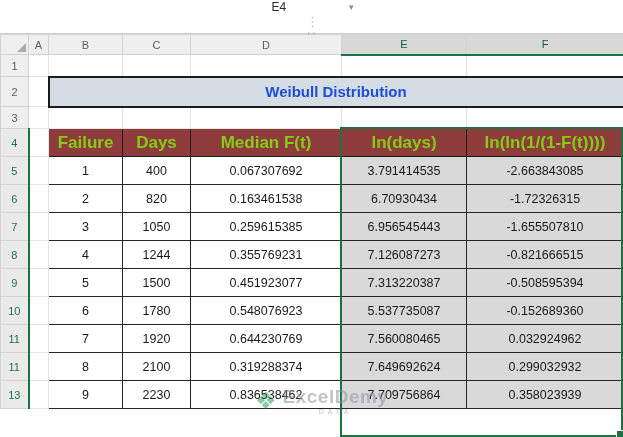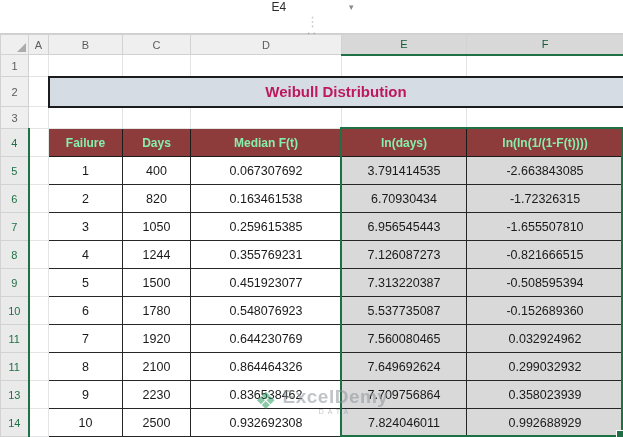--- a/index.html
+++ b/index.html
@@ -24,22 +24,22 @@
   .corner{background:#efefef;border:1px solid #d2d2d2;position:relative;}
   .corner-tri{position:absolute;right:2px;bottom:2px;width:0;height:0;border-left:9px solid transparent;border-bottom:9px solid #ababab;}
 
   .colhdr{background:#efefef;border:1px solid #d2d2d2;font-size:11px;color:#5c5c5c;text-align:center;}
   .colhdr.sel{background:#d8d8d8;border-bottom:2px solid var(--selection-green,#1e7145);color:#135c38;}
 
   .rowhdr{background:#efefef;border:1px solid #d2d2d2;font-size:11px;color:#5c5c5c;text-align:center;}
   .rowhdr.sel{color:var(--selection-green,#1e7145);border-right:2px solid var(--selection-green,#1e7145);background:#eaeaea;}
 
   .cell{border:1px solid #e2e4e6;background:#fff;font-size:12.5px;color:#1a1a1a;text-align:center;}
-  .title-cell{background:var(--title-bg,#d6dce4);border:2px solid #1c1c1c;font-weight:bold;font-size:15px;color:#be185d;text-align:center;}
-  .thead{background:var(--table-header-bg,#8e3b3b);color:#86efac;font-weight:bold;font-size:12px;border:1px solid #1c1c1c;text-align:center;margin-left:18px;}
+  .title-cell{background:var(--title-bg,#d6dce4);border:2px solid #1c1c1c;font-weight:bold;font-size:15px;color:#1d4ed8;text-align:center;}
+  .thead{background:var(--table-header-bg,#8e3b3b);color:#84cc16;font-weight:bold;font-size:17px;border:1px solid #1c1c1c;text-align:center;margin-left:18px;}
   .dc{border:1px solid #262626;}
   .dc.self{background:var(--selected-fill,#d9d9d9);}
 
   .sel-outline{position:absolute;left:340px;top:93px;width:283px;height:310px;border:2px solid var(--selection-green,#1e7145);box-sizing:border-box;pointer-events:none;}
   .fill-handle{position:absolute;left:616px;top:396px;width:6px;height:6px;background:var(--selection-green,#1e7145);border:1px solid #fff;}
 
   .watermark{position:absolute;left:255px;top:352px;display:flex;align-items:center;gap:6px;opacity:.55;pointer-events:none;}
   .wm-diamond{color:#2f9e63;font-size:24px;line-height:1;}
   .wm-col{display:flex;flex-direction:column;align-items:center;}
   .wm-brand{font-size:19px;font-weight:bold;color:#8e959b;letter-spacing:.5px;}
@@ -180,41 +180,32 @@
             <td class="cell dc">1920</td>
             <td class="cell dc">0.644230769</td>
             <td class="cell dc self">7.560080465</td>
             <td class="cell dc self">0.032924962</td>
           </tr>
           <tr style="height:28px">
             <td class="rowhdr sel">11</td>
             <td class="cell"></td>
             <td class="cell dc">8</td>
             <td class="cell dc">2100</td>
-            <td class="cell dc">0.864464326</td>
+            <td class="cell dc">0.319288374</td>
             <td class="cell dc self">7.649692624</td>
             <td class="cell dc self">0.299032932</td>
           </tr>
           <tr style="height:28px">
             <td class="rowhdr sel">13</td>
             <td class="cell"></td>
             <td class="cell dc">9</td>
             <td class="cell dc">2230</td>
             <td class="cell dc">0.836538462</td>
             <td class="cell dc self">7.709756864</td>
             <td class="cell dc self">0.358023939</td>
-          </tr>
-          <tr style="height:28px">
-            <td class="rowhdr sel">14</td>
-            <td class="cell"></td>
-            <td class="cell dc">10</td>
-            <td class="cell dc">2500</td>
-            <td class="cell dc">0.932692308</td>
-            <td class="cell dc self">7.824046011</td>
-            <td class="cell dc self">0.992688929</td>
           </tr>
         </tbody>
     </table>
     <div class="sel-outline"></div>
     <div class="fill-handle"></div>
     <div class="watermark">
       <span class="wm-diamond">❖</span>
       <span class="wm-col">
         <span class="wm-brand">ExcelDemy</span>
         <span class="wm-tag">DATA</span>

